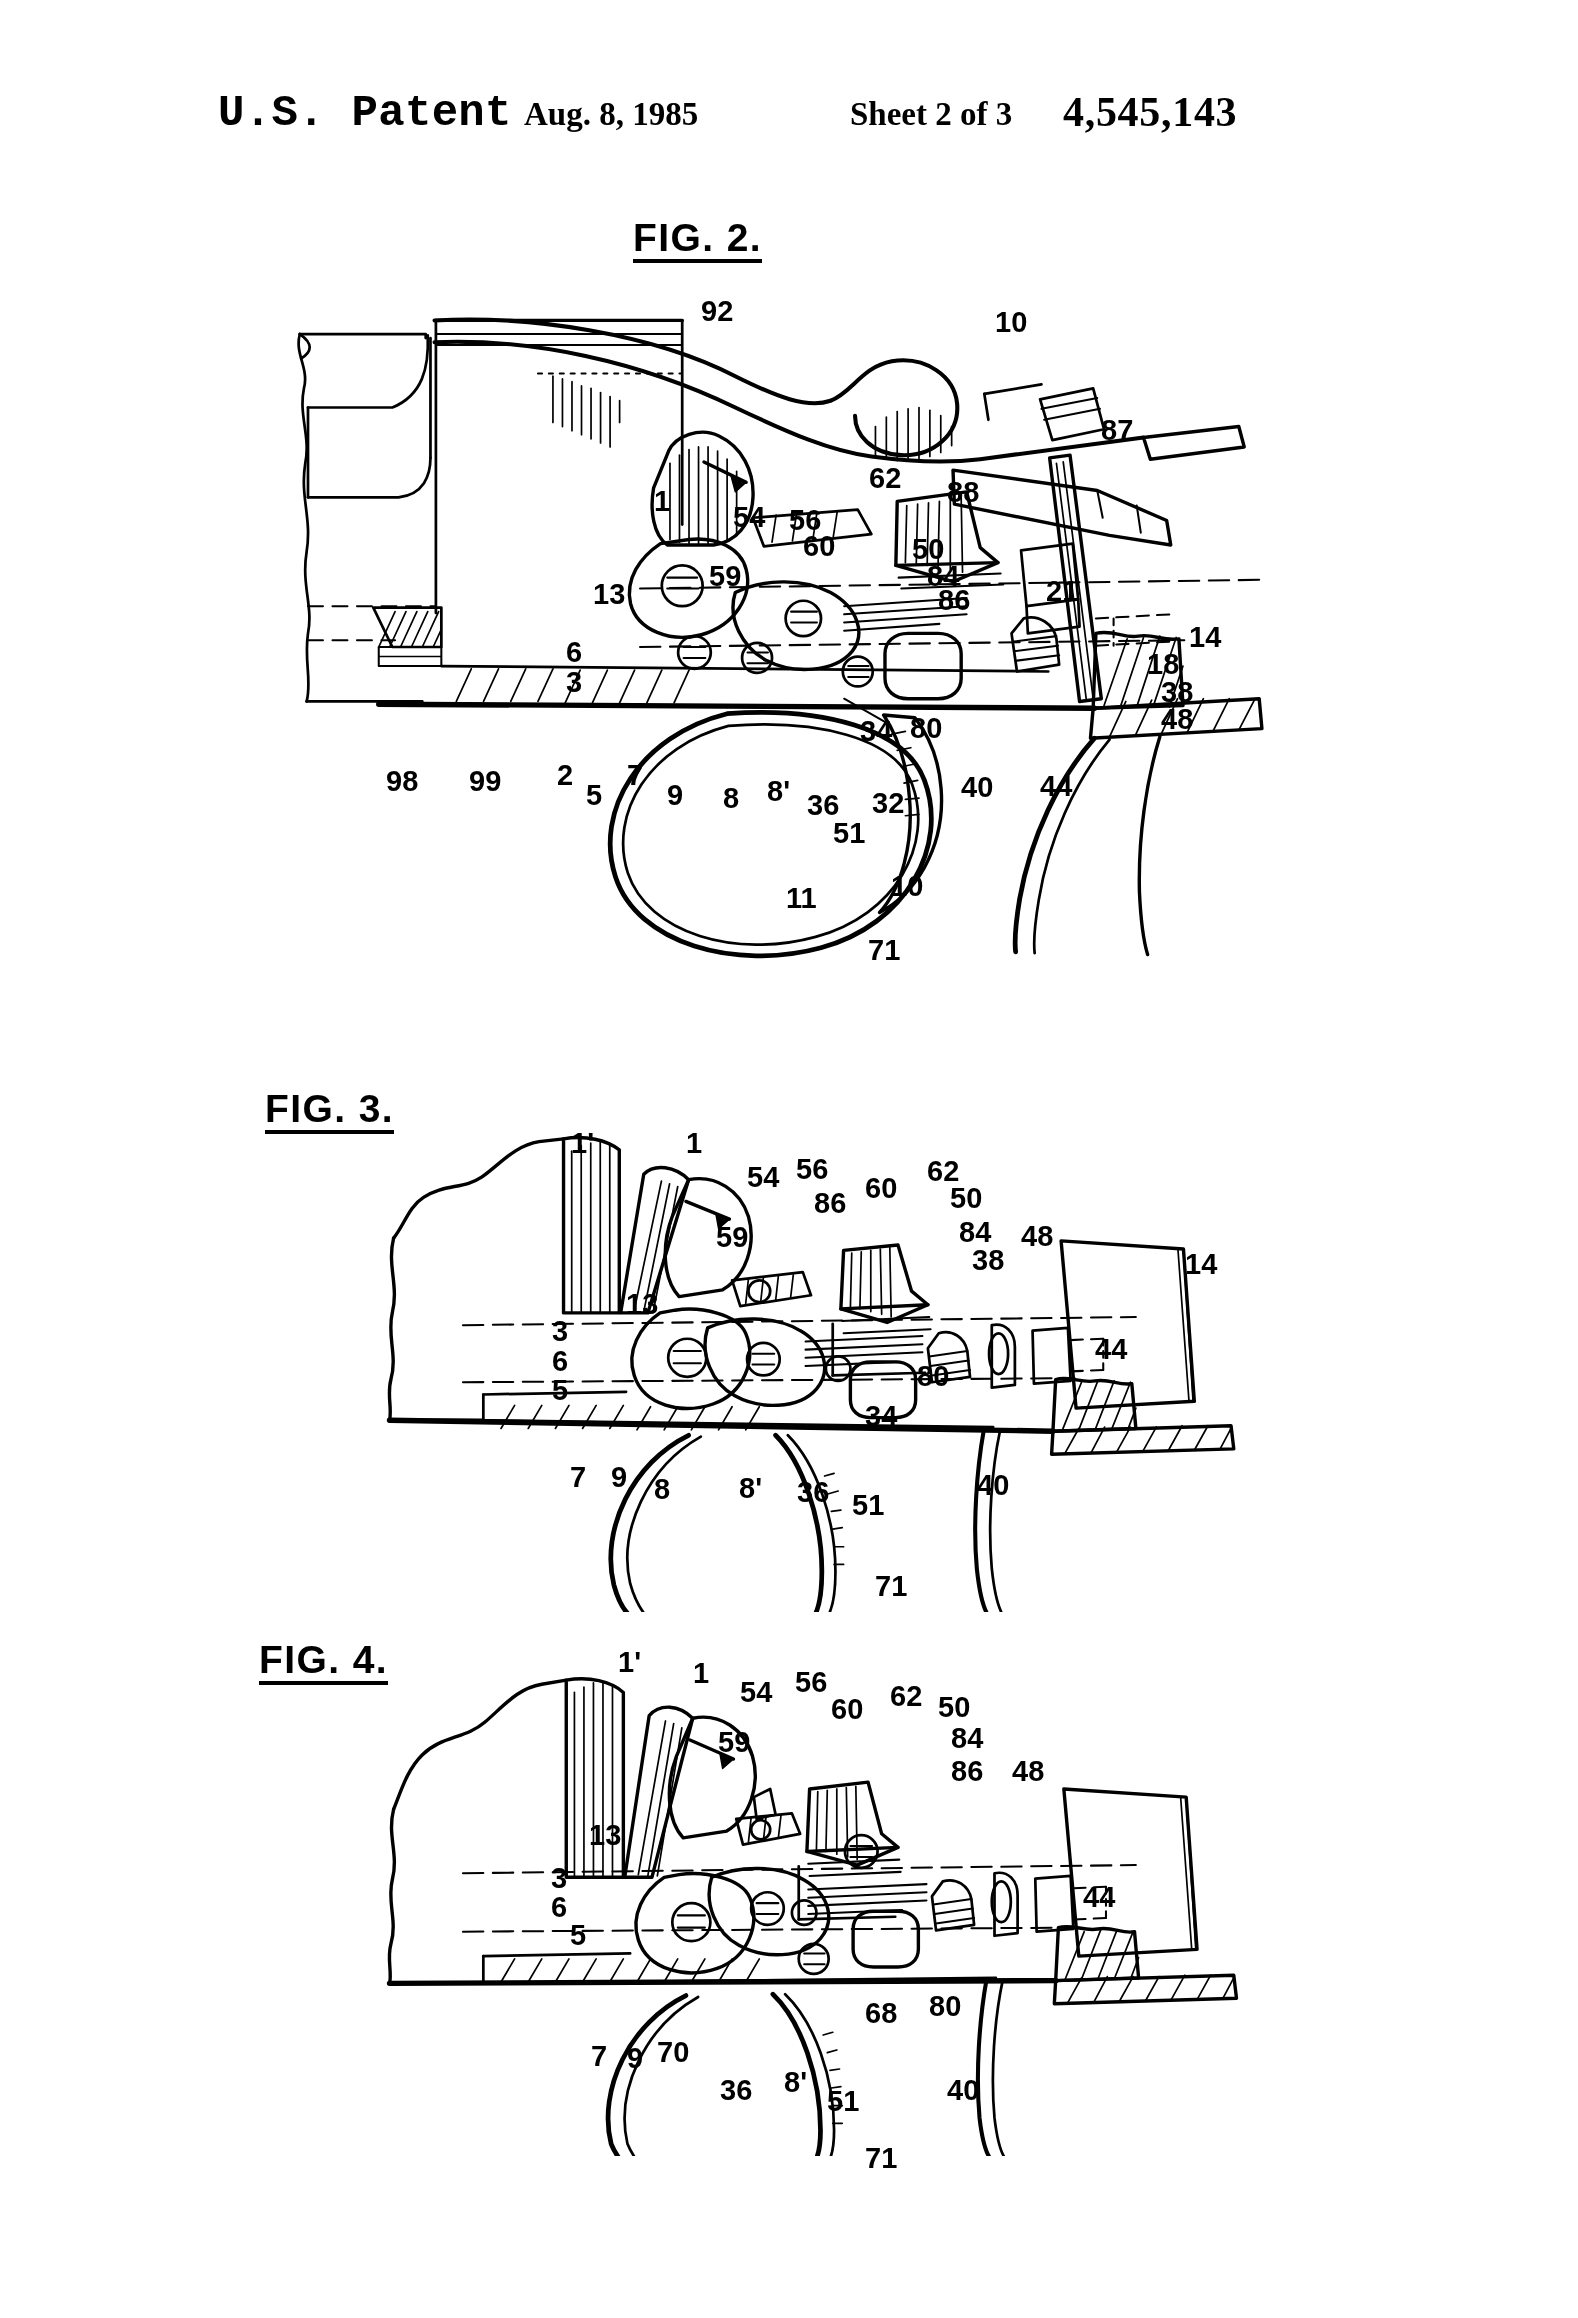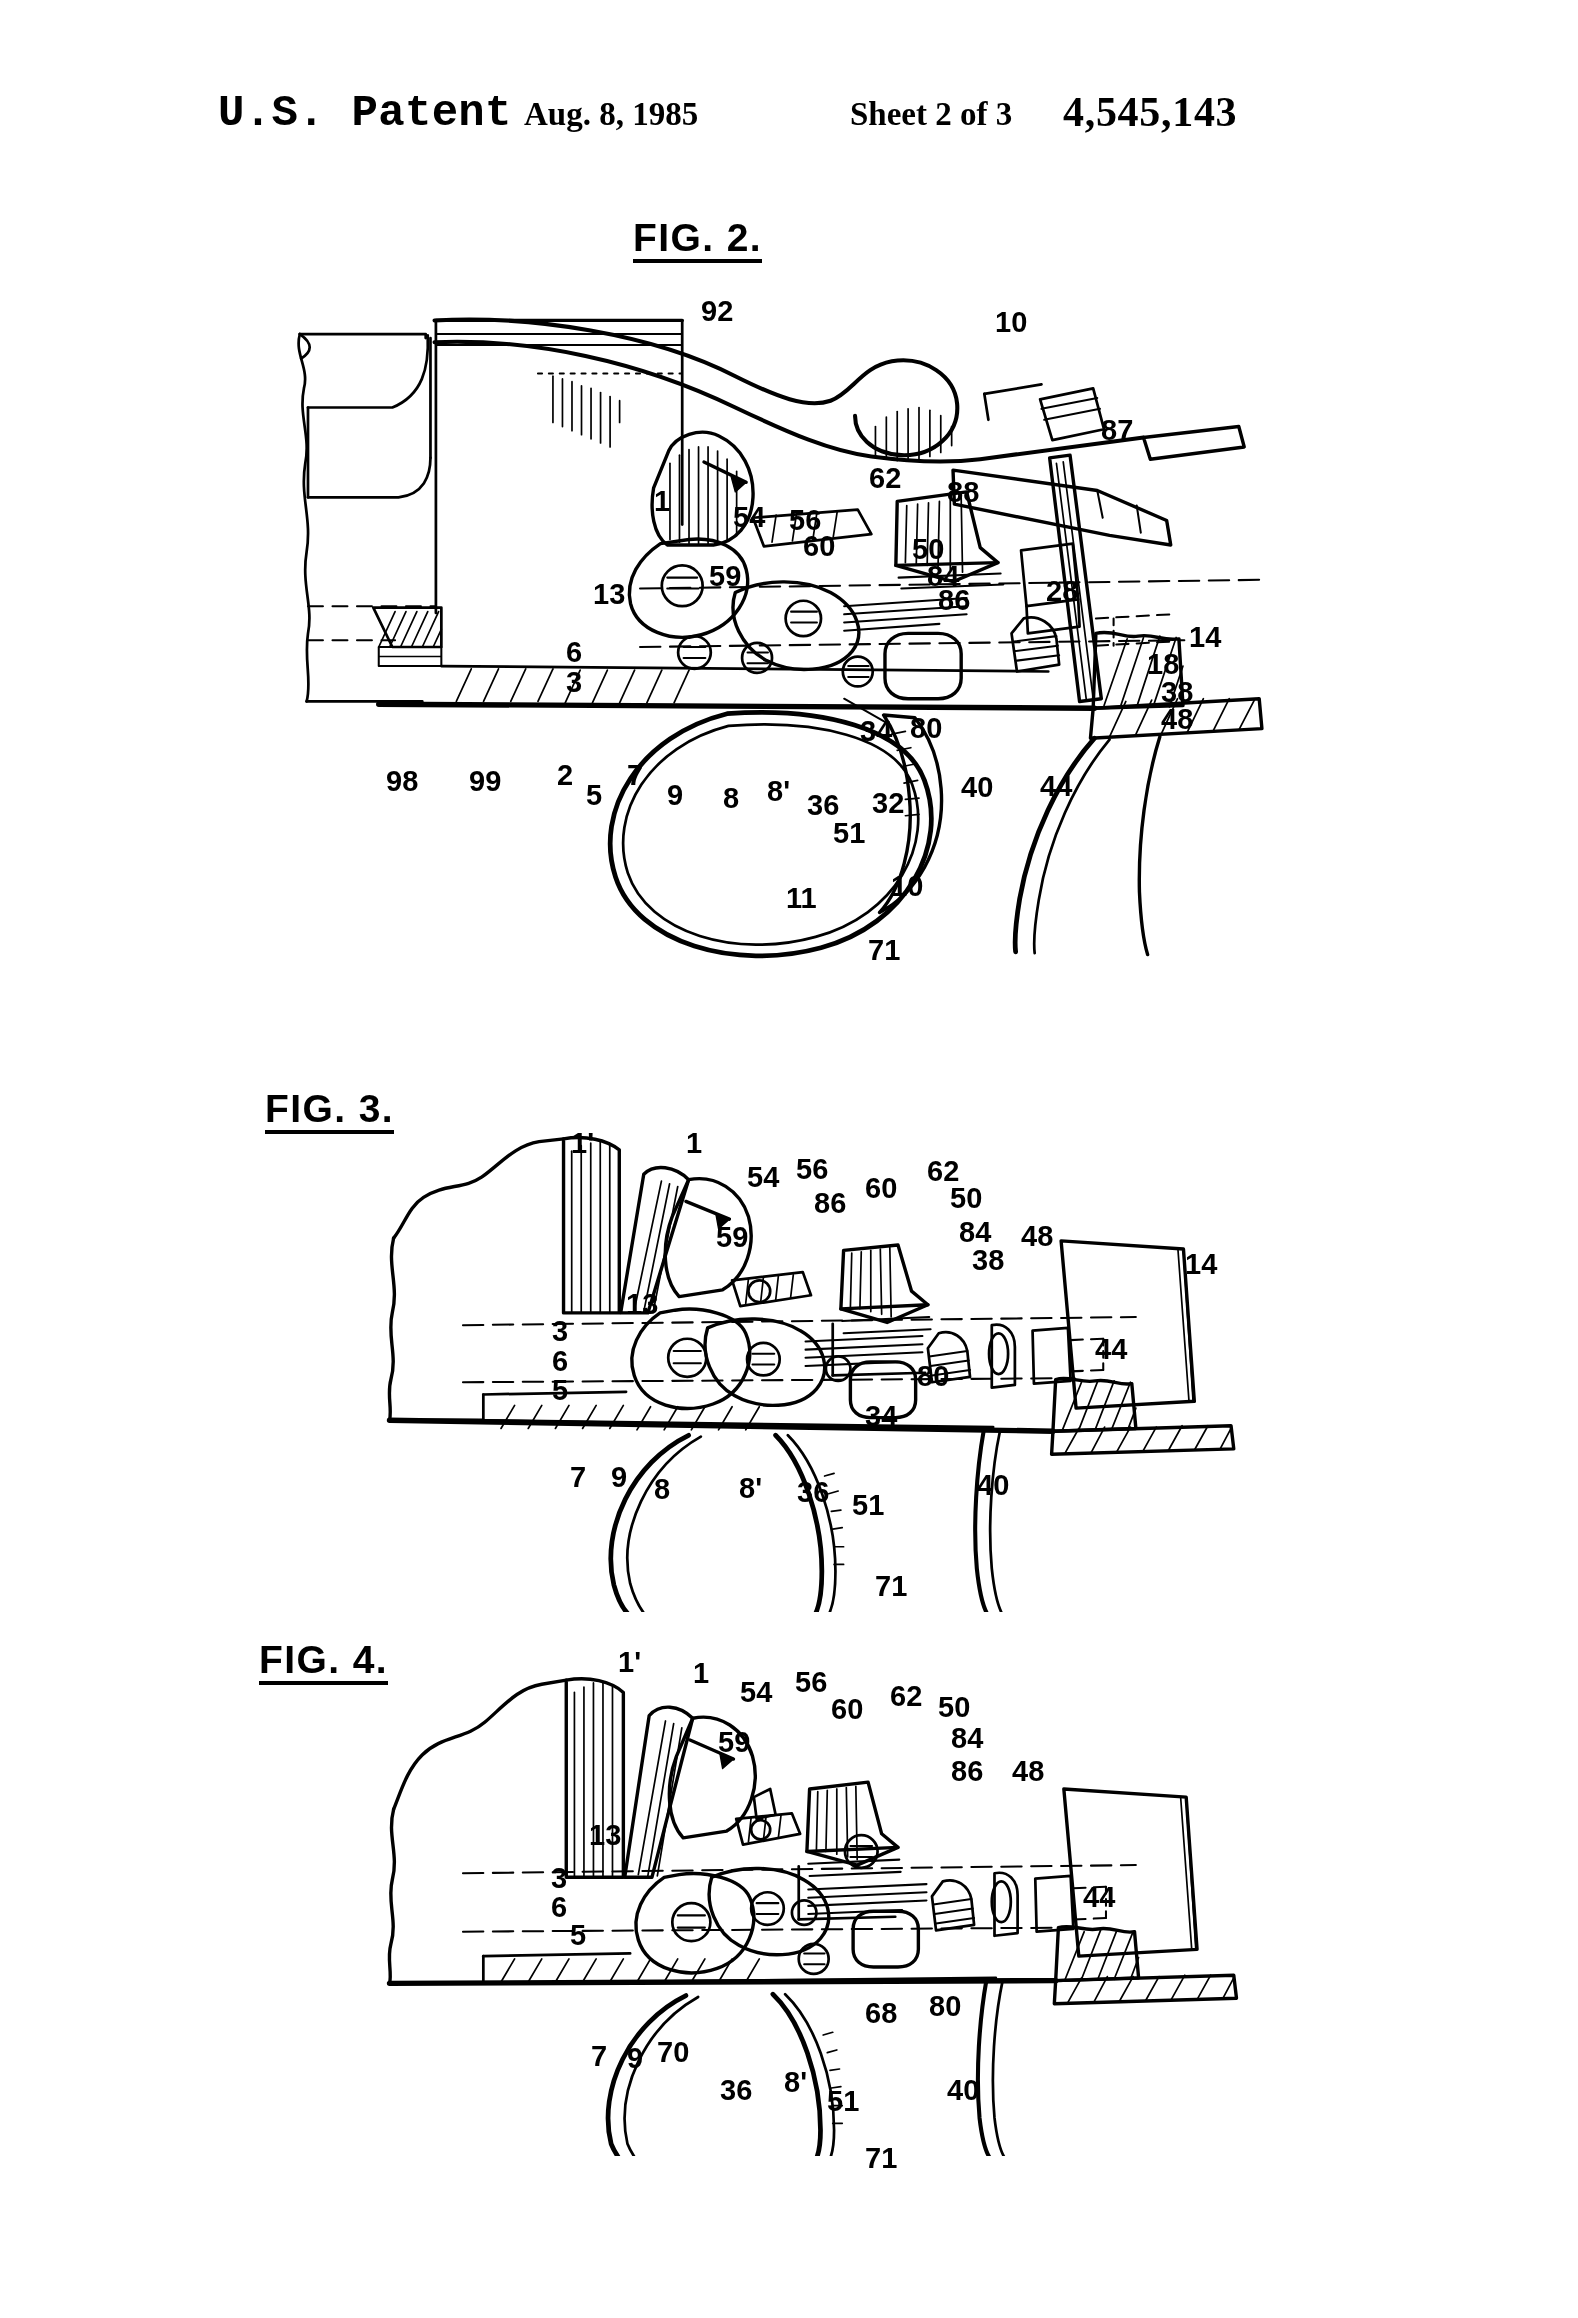--- a/index.html
+++ b/index.html
@@ -667,21 +667,21 @@
     <div class="ref-label" style="left: 869px; top: 464px;">62</div>
     <div class="ref-label" style="left: 947px; top: 478px;">88</div>
     <div class="ref-label" style="left: 654px; top: 487px;">1</div>
     <div class="ref-label" style="left: 733px; top: 503px;">54</div>
     <div class="ref-label" style="left: 789px; top: 506px;">56</div>
     <div class="ref-label" style="left: 803px; top: 532px;">60</div>
     <div class="ref-label" style="left: 912px; top: 535px;">50</div>
     <div class="ref-label" style="left: 927px; top: 562px;">84</div>
     <div class="ref-label" style="left: 709px; top: 562px;">59</div>
     <div class="ref-label" style="left: 938px; top: 586px;">86</div>
-    <div class="ref-label" style="left: 1046px; top: 577px;">28</div>
+    <div class="ref-label" style="left: 1046px; top: 577px;">21</div>
     <div class="ref-label" style="left: 593px; top: 580px;">13</div>
     <div class="ref-label" style="left: 1189px; top: 623px;">14</div>
     <div class="ref-label" style="left: 1147px; top: 650px;">18</div>
     <div class="ref-label" style="left: 566px; top: 638px;">6</div>
     <div class="ref-label" style="left: 566px; top: 668px;">3</div>
     <div class="ref-label" style="left: 1161px; top: 678px;">38</div>
     <div class="ref-label" style="left: 1161px; top: 705px;">48</div>
     <div class="ref-label" style="left: 860px; top: 717px;">34</div>
     <div class="ref-label" style="left: 910px; top: 714px;">80</div>
     <div class="ref-label" style="left: 386px; top: 767px;">98</div>

